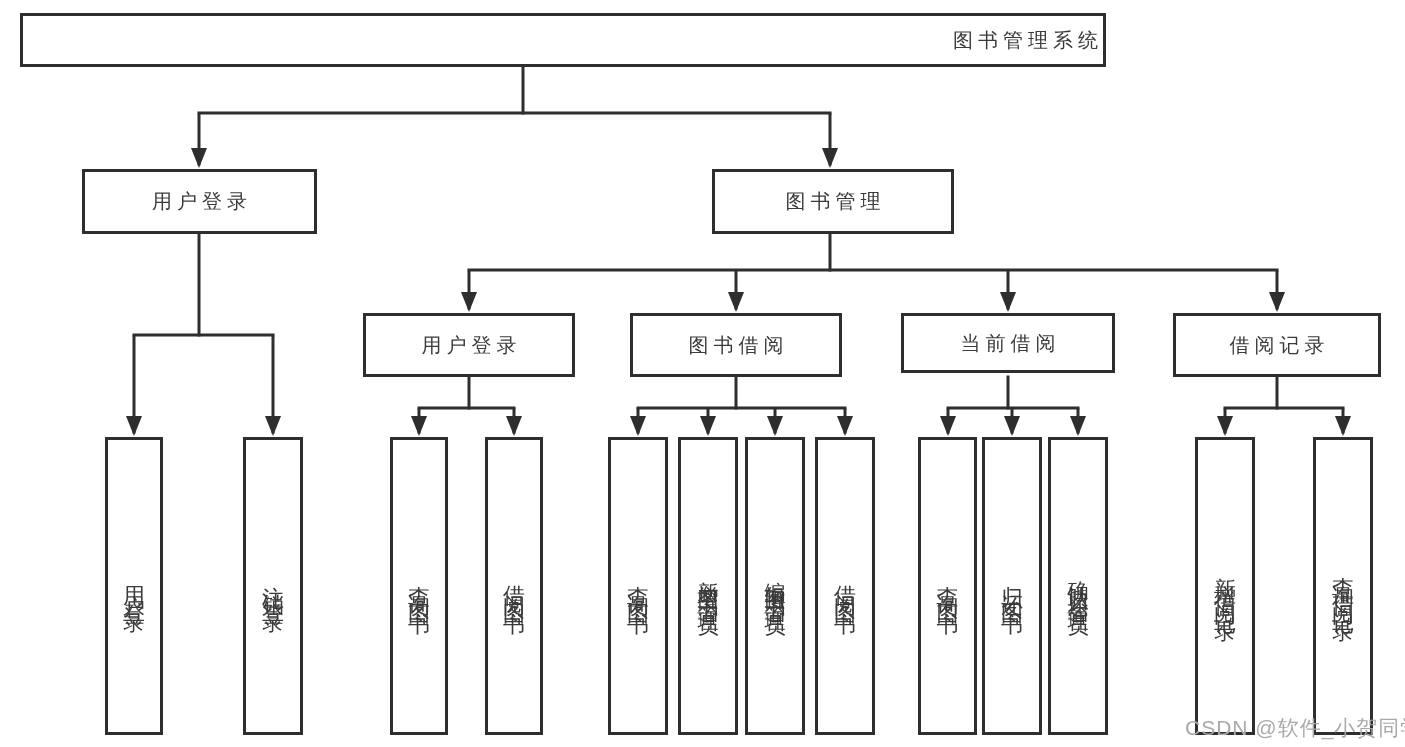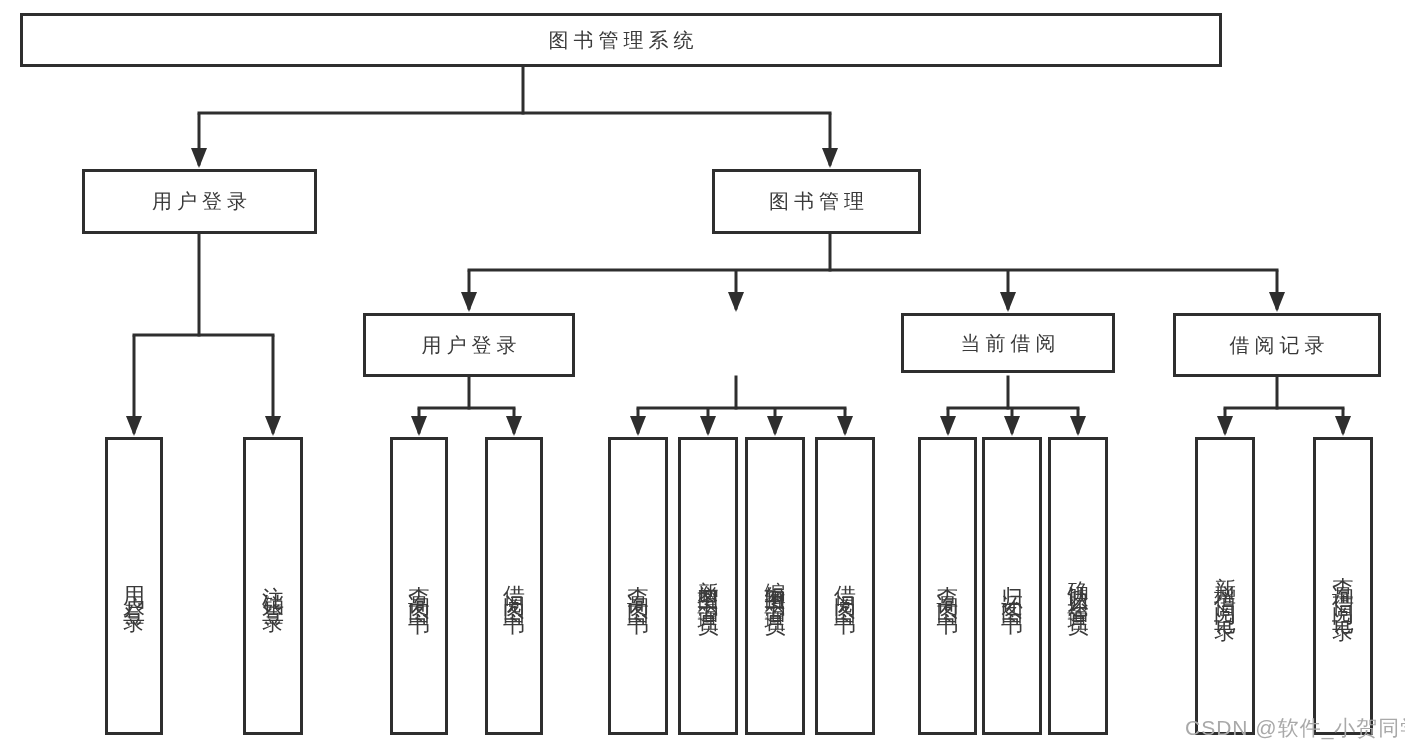--- a/index.html
+++ b/index.html
@@ -102,33 +102,36 @@
     <path class="cline" d="M948 410 V432" marker-end="url(#arrowhead)"></path>
     <path class="cline" d="M1012 410 V432" marker-end="url(#arrowhead)"></path>
     <path class="cline" d="M1078 410 V432" marker-end="url(#arrowhead)"></path>
 
     <path class="cline" d="M1277 377 V408"></path>
     <path class="cline" d="M1225 408 H1343"></path>
     <path class="cline" d="M1225 410 V432" marker-end="url(#arrowhead)"></path>
     <path class="cline" d="M1343 410 V432" marker-end="url(#arrowhead)"></path>
   </svg>
 
-  <div class="box" style="left:20px; top:13px; width:1202px; height:54px;">
+  <div class="box" style="left:20px; top:13px; width:1086px; height:54px;justify-content:flex-end;">
     <span class="hlabel">图书管理系统</span>
   </div>
 
   <div class="box" style="left:82px; top:169px; width:235px; height:65px;">
     <span class="hlabel">用户登录</span>
   </div>
-  <div class="box" style="left:712px; top:169px; width:209px; height:65px;font-family:Liberation Serif, serif;">
+  <div class="box" style="left:712px; top:169px; width:242px; height:65px;font-family:Liberation Serif, serif;">
     <span class="hlabel">图书管理</span>
   </div>
 
   <div class="box" style="left:363px; top:313px; width:212px; height:64px;">
     <span class="hlabel">用户登录</span>
+  </div>
+  <div class="box" style="left:630px; top:313px; width:212px; height:64px;">
+    <span class="hlabel">图书借阅</span>
   </div>
   <div class="box" style="left:901px; top:313px; width:214px; height:60px;">
     <span class="hlabel">当前借阅</span>
   </div>
   <div class="box" style="left:1173px; top:313px; width:208px; height:64px;">
     <span class="hlabel">借阅记录</span>
   </div>
 
   <div class="box" style="left:105px; top:437px; width:58px; height:298px;">
     <span class="vtext">用户登录</span>

